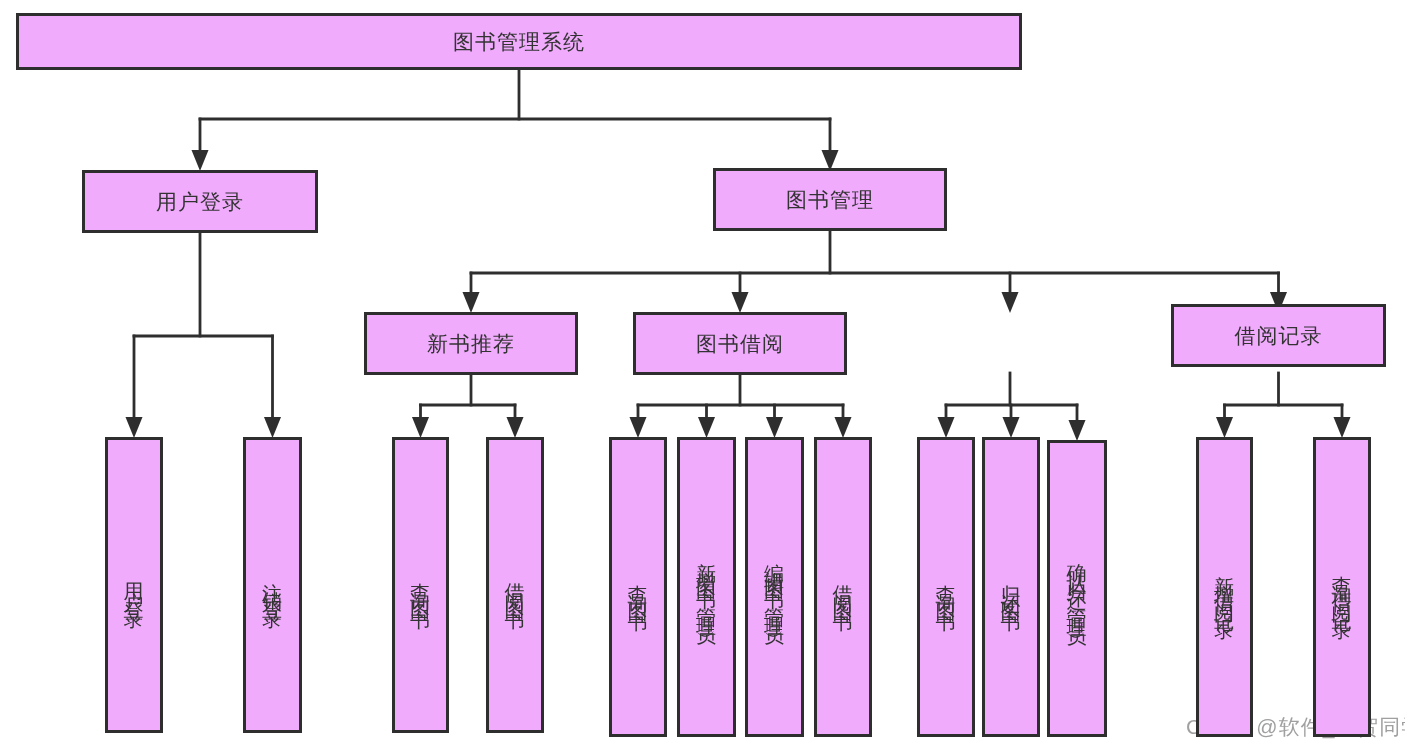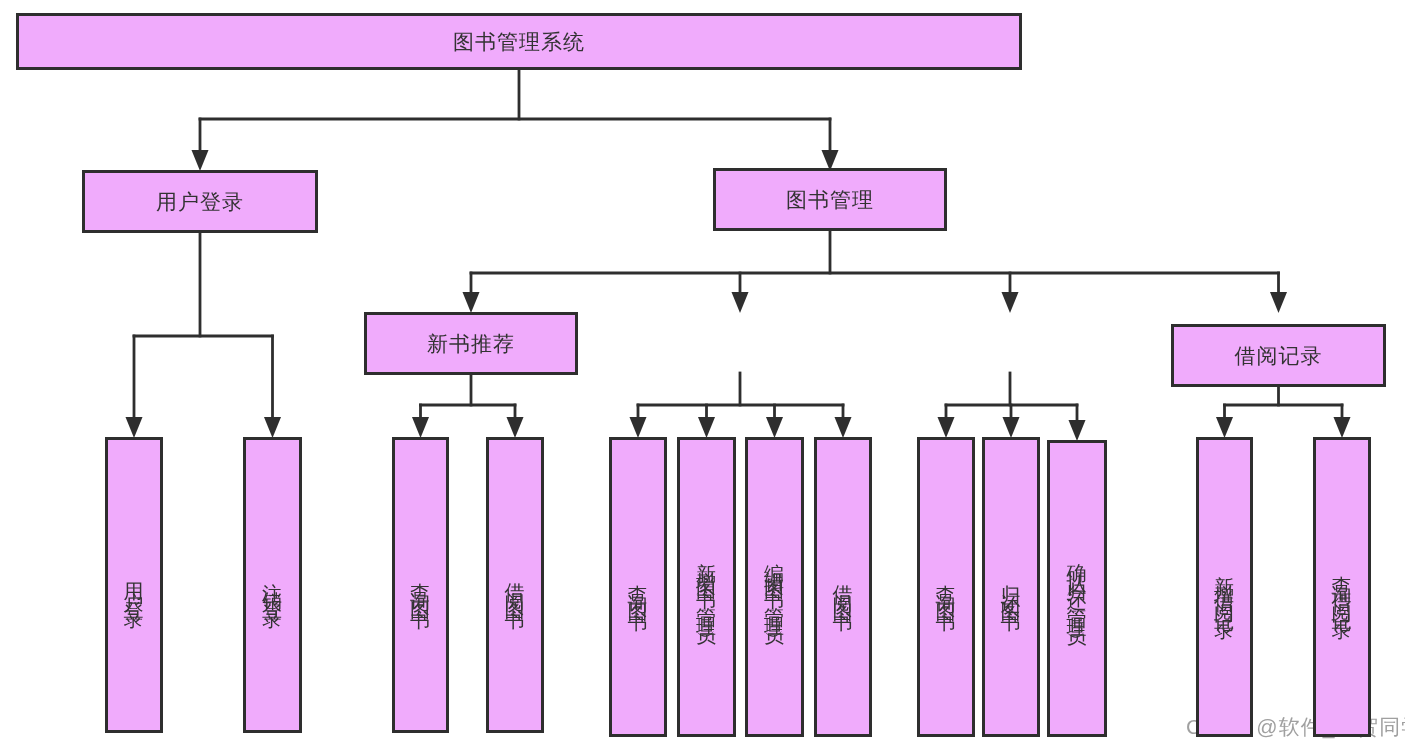--- a/index.html
+++ b/index.html
@@ -117,21 +117,24 @@
     </div>
     <div class="box h" style="left: 82px; top: 170px; width: 236px; height: 63px;">
       <span>用户登录</span>
     </div>
     <div class="box h" style="left: 713px; top: 168px; width: 234px; height: 63px;">
       <span>图书管理</span>
     </div>
     <div class="box h" style="left: 364px; top: 312px; width: 214px; height: 63px; justify-content: center;">
       <span>新书推荐</span>
     </div>
-    <div class="box h" style="left: 1171px; top: 324px; width: 215px; height: 63px;">
+    <div class="box h" style="left: 633px; top: 312px; width: 214px; height: 63px;">
+      <span>图书借阅</span>
+    </div>
+    <div class="box h" style="left: 1171px; top: 304px; width: 215px; height: 63px;">
       <span>借阅记录</span>
     </div>
     <div class="box v" style="left: 105px; top: 437px; width: 58px; height: 296px;">
       <span>用户登录</span>
     </div>
     <div class="box v" style="left: 243px; top: 437px; width: 59px; height: 296px;">
       <span>注销登录</span>
     </div>
     <div class="box v" style="left: 392px; top: 437px; width: 57px; height: 296px;">
       <span>查询图书</span>

